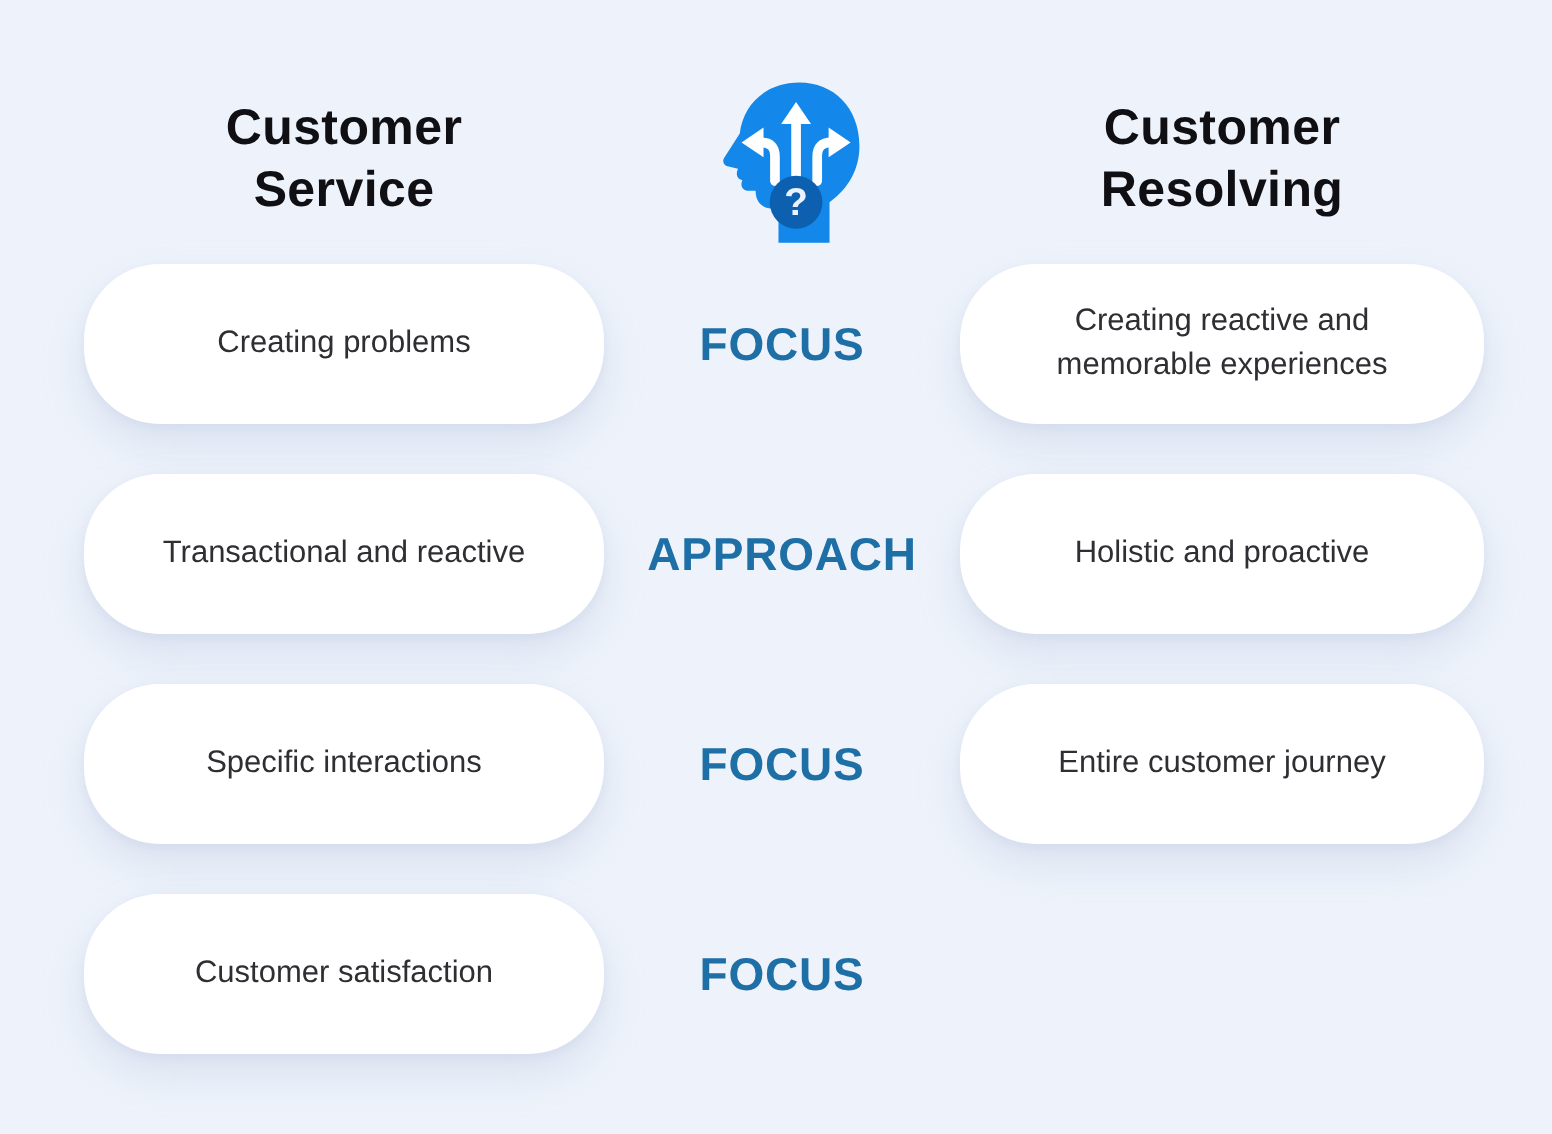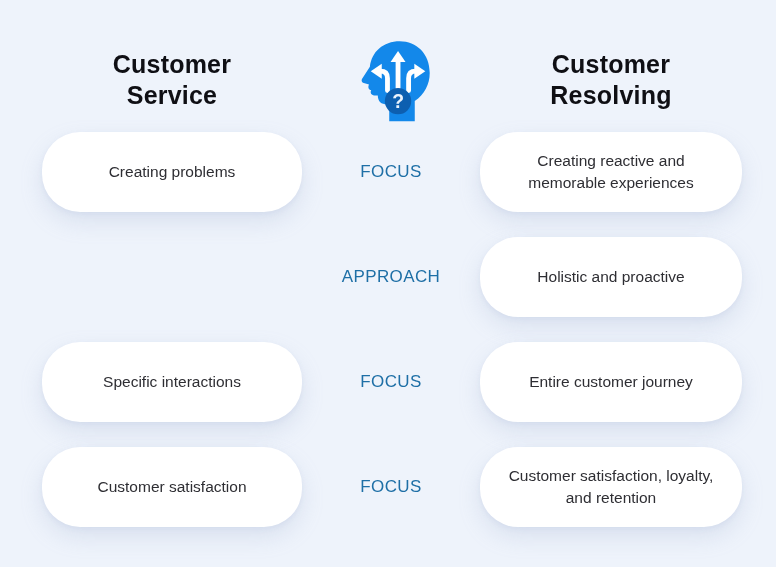--- a/index.html
+++ b/index.html
@@ -61,22 +61,22 @@
     color: #2E2E33;
     padding: 6px 20px;
     box-sizing: border-box;
   }
   .card .inner { max-width: 212px; }
 
   .row-label {
     display: flex;
     align-items: center;
     justify-content: center;
-    font-size: 17px;
-    font-weight: 400;
+    font-size: 23px;
+    font-weight: 700;
     letter-spacing: 0.4px;
     color: #1E6FA6;
     text-align: center;
   }
 </style>
 </head>
 <body>
 
 <div class="canvas">
   <div class="grid">
@@ -124,35 +124,35 @@
     </div>
 
     <div class="card c1 r1">
       <div class="inner">Creating problems</div>
     </div>
     <div class="row-label c2 r1">FOCUS</div>
     <div class="card c3 r1">
       <div class="inner">Creating reactive and memorable experiences</div>
     </div>
 
+    <div class="card c1 r2">
+      <div class="inner">Transactional and reactive</div>
+    </div>
     <div class="row-label c2 r2">APPROACH</div>
     <div class="card c1 r3">
       <div class="inner">Specific interactions</div>
     </div>
 
     <div class="card c3 r2">
       <div class="inner">Holistic and proactive</div>
     </div>
     <div class="row-label c2 r3">FOCUS</div>
     <div class="card c3 r3">
       <div class="inner">Entire customer journey</div>
     </div>
 
     <div class="card c1 r4">
       <div class="inner">Customer satisfaction</div>
     </div>
     <div class="row-label c2 r4">FOCUS</div>
-    <div class="card c3 r4">
-      <div class="inner">Customer satisfaction, loyalty, and retention</div>
-    </div>
 
   </div>
 </div>
 
 </body></html>

